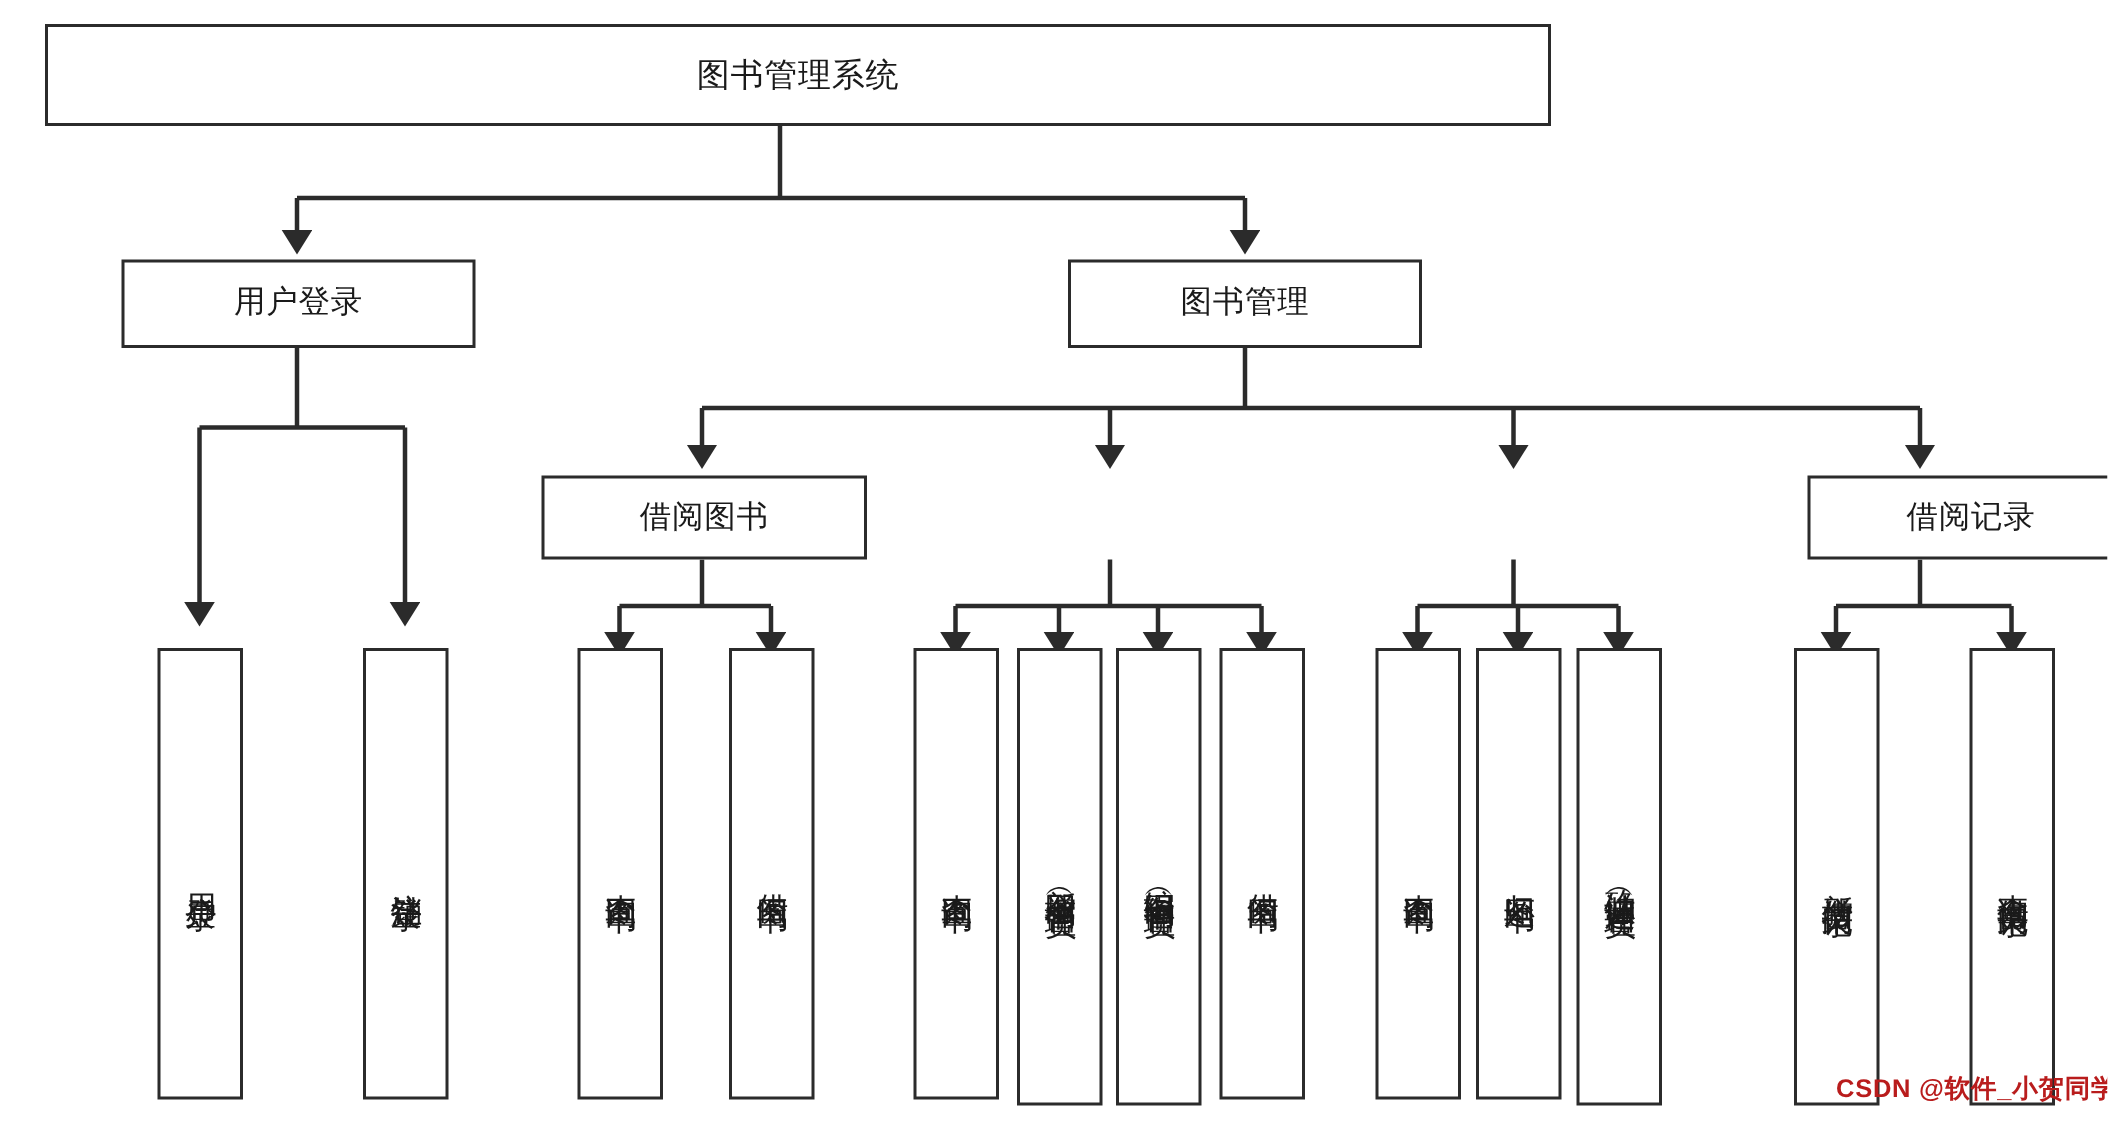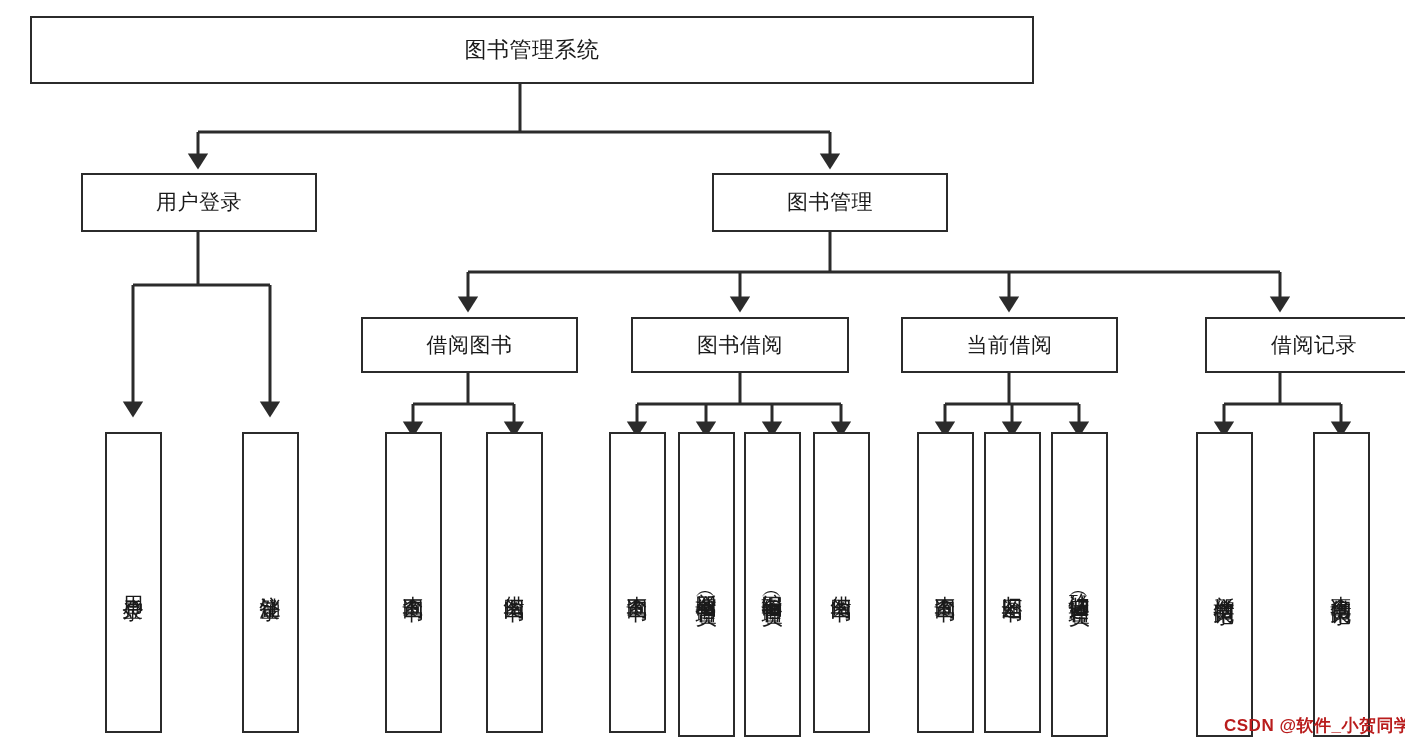--- a/index.html
+++ b/index.html
@@ -138,26 +138,20 @@
   <div class="node horiz" style="left:81px; top:173px; width:236px; height:59px;">
     <span class="label">用户登录</span>
   </div>
   <div class="node horiz" style="left:712px; top:173px; width:236px; height:59px;">
     <span class="label">图书管理</span>
   </div>
 
   <div class="node horiz" style="left:361px; top:317px; width:217px; height:56px;">
     <span class="label">借阅图书</span>
   </div>
-  <div class="node horiz" style="left:631px; top:317px; width:218px; height:56px;">
-    <span class="label">图书借阅</span>
-  </div>
-  <div class="node horiz" style="left:901px; top:317px; width:217px; height:56px;">
-    <span class="label">当前借阅</span>
-  </div>
   <div class="node horiz" style="left:1170px; top:317px; width:218px; height:56px;margin-left:35px;">
     <span class="label">借阅记录</span>
   </div>
 
   <div class="node vert" style="left:105px; top:432px; width:57px; height:301px;">
     <span class="label">用户登录</span>
   </div>
   <div class="node vert" style="left:242px; top:432px; width:57px; height:301px;">
     <span class="label">注销登录</span>
   </div>

